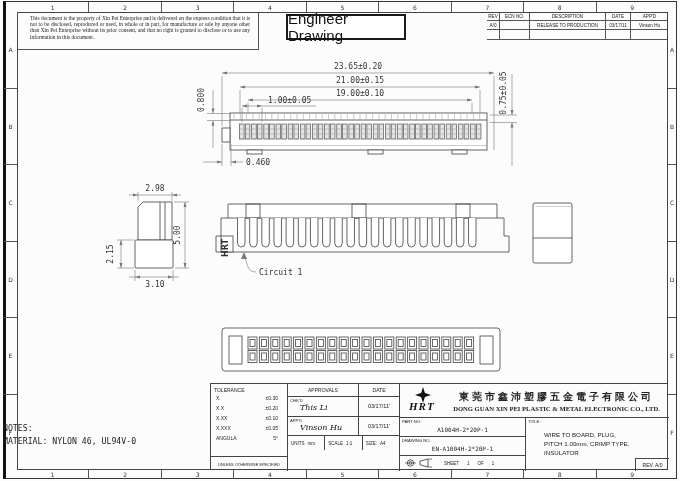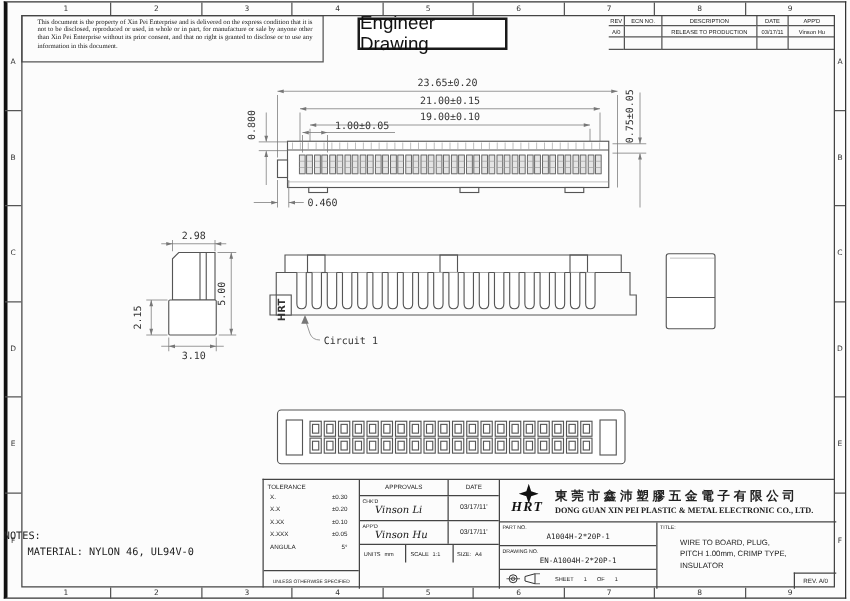--- a/index.html
+++ b/index.html
@@ -38,21 +38,21 @@
   .s { fill:none; stroke:#555; stroke-width:0.9; }
   .sf { fill:#fff; stroke:#555; stroke-width:0.9; }
   .c { fill:#e4e4e4; stroke:#555; stroke-width:0.7; }
   .h { stroke:#999; stroke-width:0.5; fill:none; }
   .d { stroke:#777; stroke-width:0.6; fill:none; }
   .a { fill:#777; stroke:none; }
   .t { font:8px "DejaVu Sans Mono", monospace; fill:#333; }
   .tb { font:bold 8px "DejaVu Sans", sans-serif; fill:#333; }
 
   .notes { position:absolute; left:3px; top:423px; z-index:3; font:8.2px "DejaVu Sans Mono", monospace; color:#222; }
-  .nline { margin-left:19px; margin-top:3px; }
+  .nline { margin-top:3px; }
 
   .tblock { position:absolute; left:210px; top:383px; width:458px; height:87px; z-index:4;
             background:#fcfcfc; border-left:1px solid #444; border-top:1px solid #444; color:#222; }
   .tol { position:absolute; left:0; top:0; width:77px; height:87px; border-right:1px solid #444; }
   .tol-h { font-size:5px; padding:3px 0 0 3px; }
   .tol-r { display:flex; justify-content:space-between; align-items:center; padding:0 9px 0 5px; font-size:5px; height:10px; }
   .tol-r:first-of-type { margin-top:3px; }
   .tol-f { position:absolute; bottom:0; left:0; width:100%; height:15px; border-top:1px solid #444;
            font-size:3.9px; display:flex; align-items:center; justify-content:center; white-space:nowrap; overflow:hidden; }
   .appr { position:absolute; left:77px; top:0; width:112px; height:87px; border-right:1px solid #444; }
@@ -66,21 +66,21 @@
   .ap-date { flex:1; display:flex; align-items:center; justify-content:center; font-size:5.5px; }
   .ap-foot { display:flex; height:14px; font-size:4.5px; }
   .apf-c { flex:1; display:flex; align-items:center; gap:3px; padding-left:3px; white-space:nowrap; }
   .apf-c + .apf-c { border-left:1px solid #444; }
   .comp { position:absolute; left:189px; top:0; width:269px; height:34px; border-bottom:1px solid #444;
           display:flex; align-items:center; padding-left:6px; }
   .logo { width:38px; height:100%; position:relative; }
   .star { position:absolute; left:9px; top:3px; width:16px; height:16px; background:#111;
           clip-path:polygon(50% 0,62% 38%,100% 50%,62% 62%,50% 100%,38% 62%,0 50%,38% 38%); }
   .logo-txt { position:absolute; left:3px; top:16px; font:italic bold 11px "Liberation Serif", serif; color:#111; letter-spacing:1px; }
-  .cnames { flex:1; text-align:left; }
+  .cnames { flex:1; text-align:center; }
   .cn { font:bold 10px "Liberation Serif", serif; letter-spacing:3px; white-space:nowrap; overflow:hidden; }
   .en { font:bold 6.6px "Liberation Serif", serif; margin-top:1px; white-space:nowrap; overflow:hidden; }
   .partc { position:absolute; left:189px; top:34px; width:126px; height:53px; border-right:1px solid #444; }
   .p-row { height:19px; border-bottom:1px solid #444; position:relative; }
   .p-lab { position:absolute; left:2px; top:1px; font-size:4.2px; }
   .p-val { position:absolute; left:0; right:0; top:8px; text-align:center; font:6px "DejaVu Sans Mono", monospace; }
   .p-foot { height:14px; display:flex; align-items:center; gap:3px; padding-left:5px; font-size:4.5px; }
   .p-foot .sp { margin-left:8px; }
   .p-foot .nm { margin:0 5px; }
   .ttl { position:absolute; left:315px; top:34px; width:143px; height:53px; }
@@ -634,21 +634,21 @@
     </div>
 
     <div class="appr">
       <div class="ap-head">
         <div class="ap-hc">APPROVALS</div>
         <div class="ap-hd">DATE</div>
       </div>
       <div class="ap-row">
         <div class="ap-name">
             <span class="ap-role">CHK'D</span>
-            <span class="ap-sig">Vinson Li</span>
+            <span class="ap-sig">This Li</span>
           </div>
         <div class="ap-date">03/17/11'</div>
       </div>
       <div class="ap-row">
         <div class="ap-name">
             <span class="ap-role">APP'D</span>
             <span class="ap-sig">Vinson Hu</span>
           </div>
         <div class="ap-date">03/17/11'</div>
       </div>

